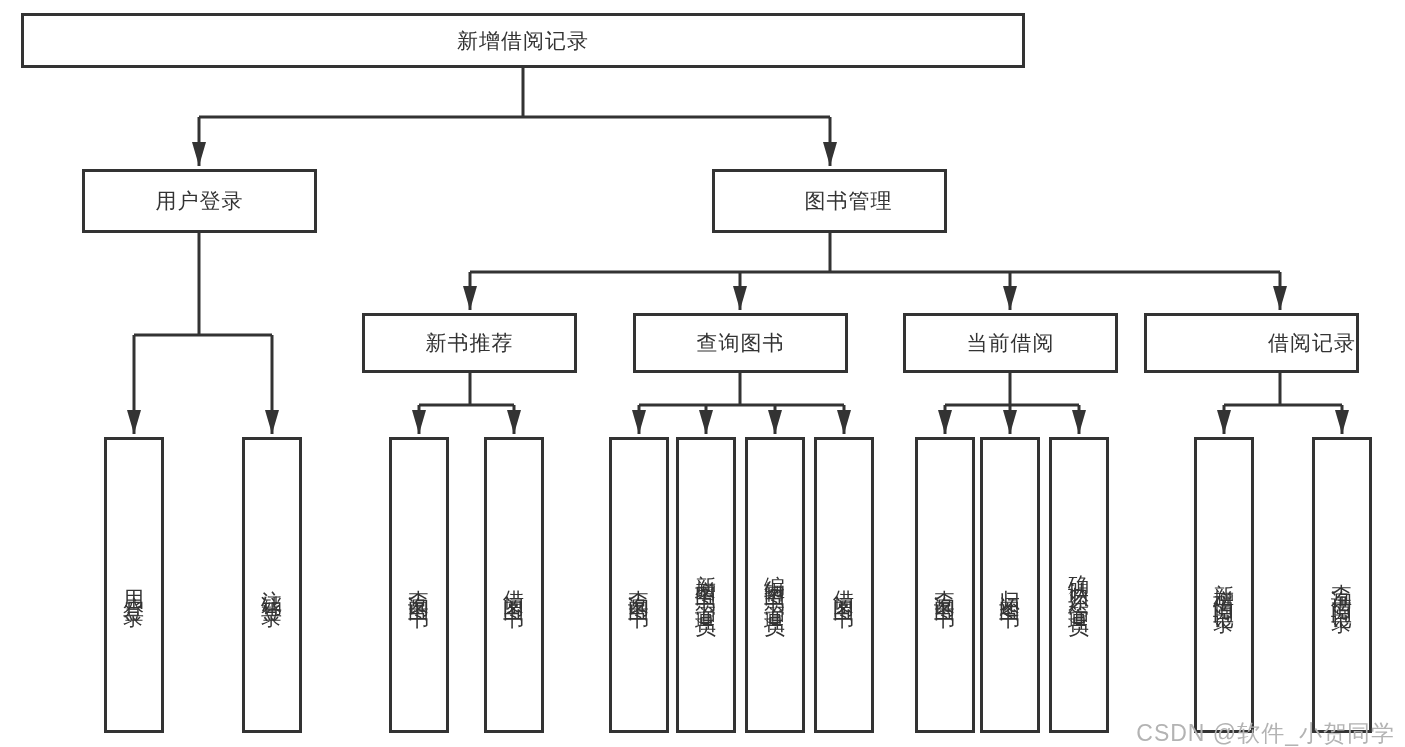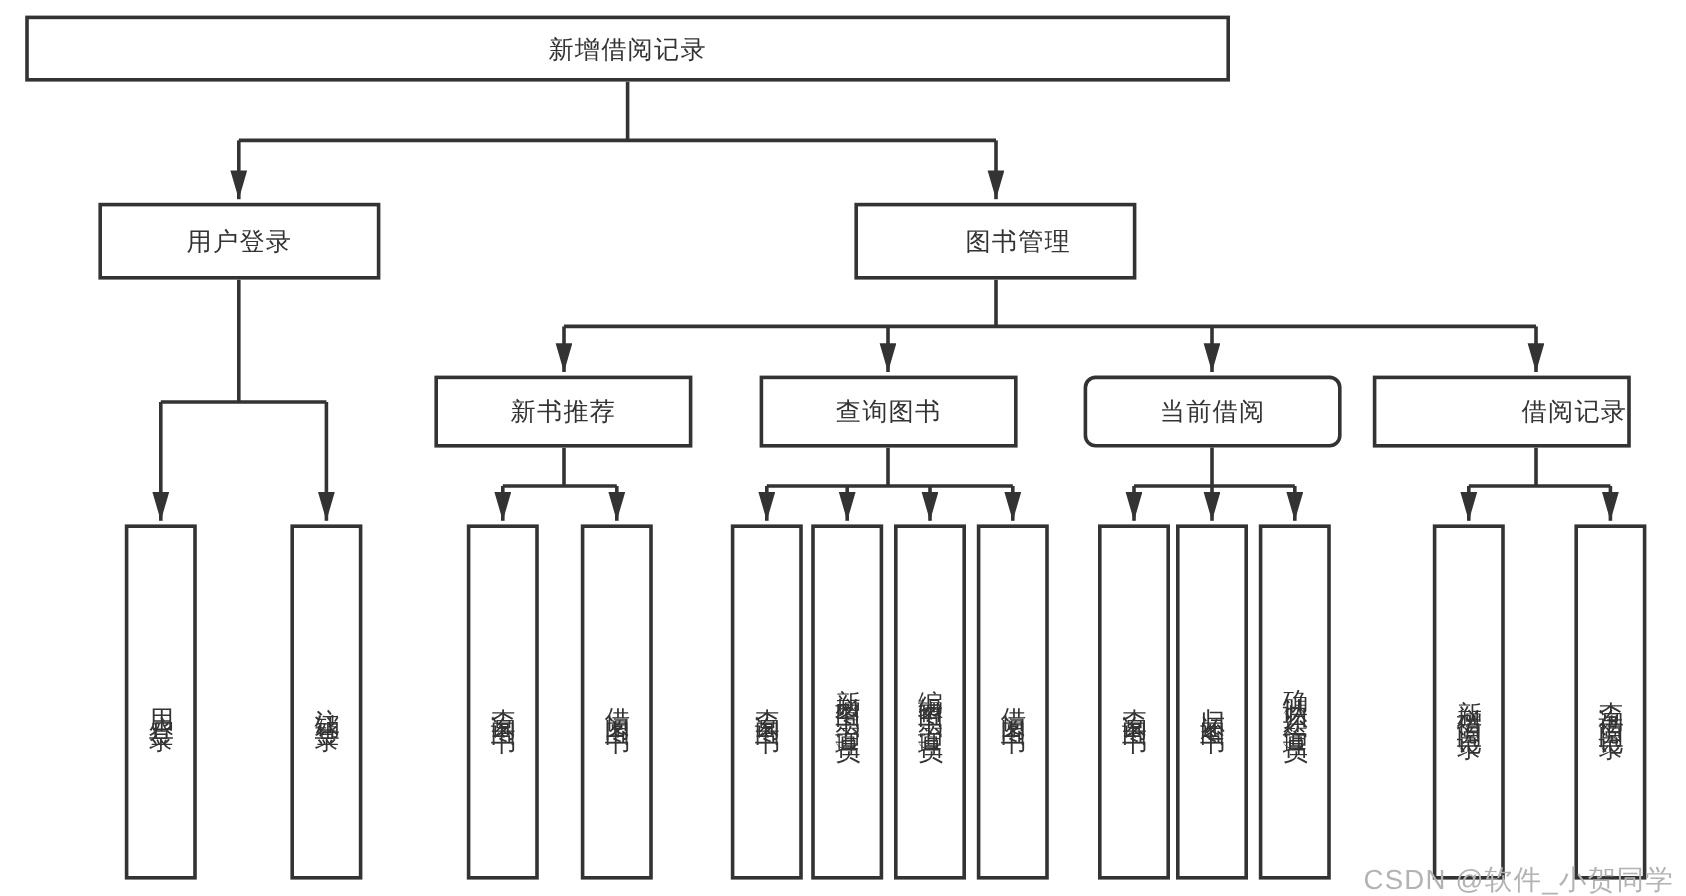--- a/index.html
+++ b/index.html
@@ -83,21 +83,21 @@
   <div class="node l2" style="left:712px;padding-left:38px;">
     <span>图书管理</span>
   </div>
 
   <div class="node l3" style="left:362px;">
     <span>新书推荐</span>
   </div>
   <div class="node l3" style="left:633px;">
     <span>查询图书</span>
   </div>
-  <div class="node l3" style="left:903px;border-radius:10px;">
+  <div class="node l3" style="left:903px;">
     <span>当前借阅</span>
   </div>
   <div class="node l3" style="left:1144px;justify-content:flex-end;">
     <span>借阅记录</span>
   </div>
 
   <div class="node leaf" style="left:104px;">
     <span class="vtext">用户登录</span>
   </div>
   <div class="node leaf" style="left:242px;">

